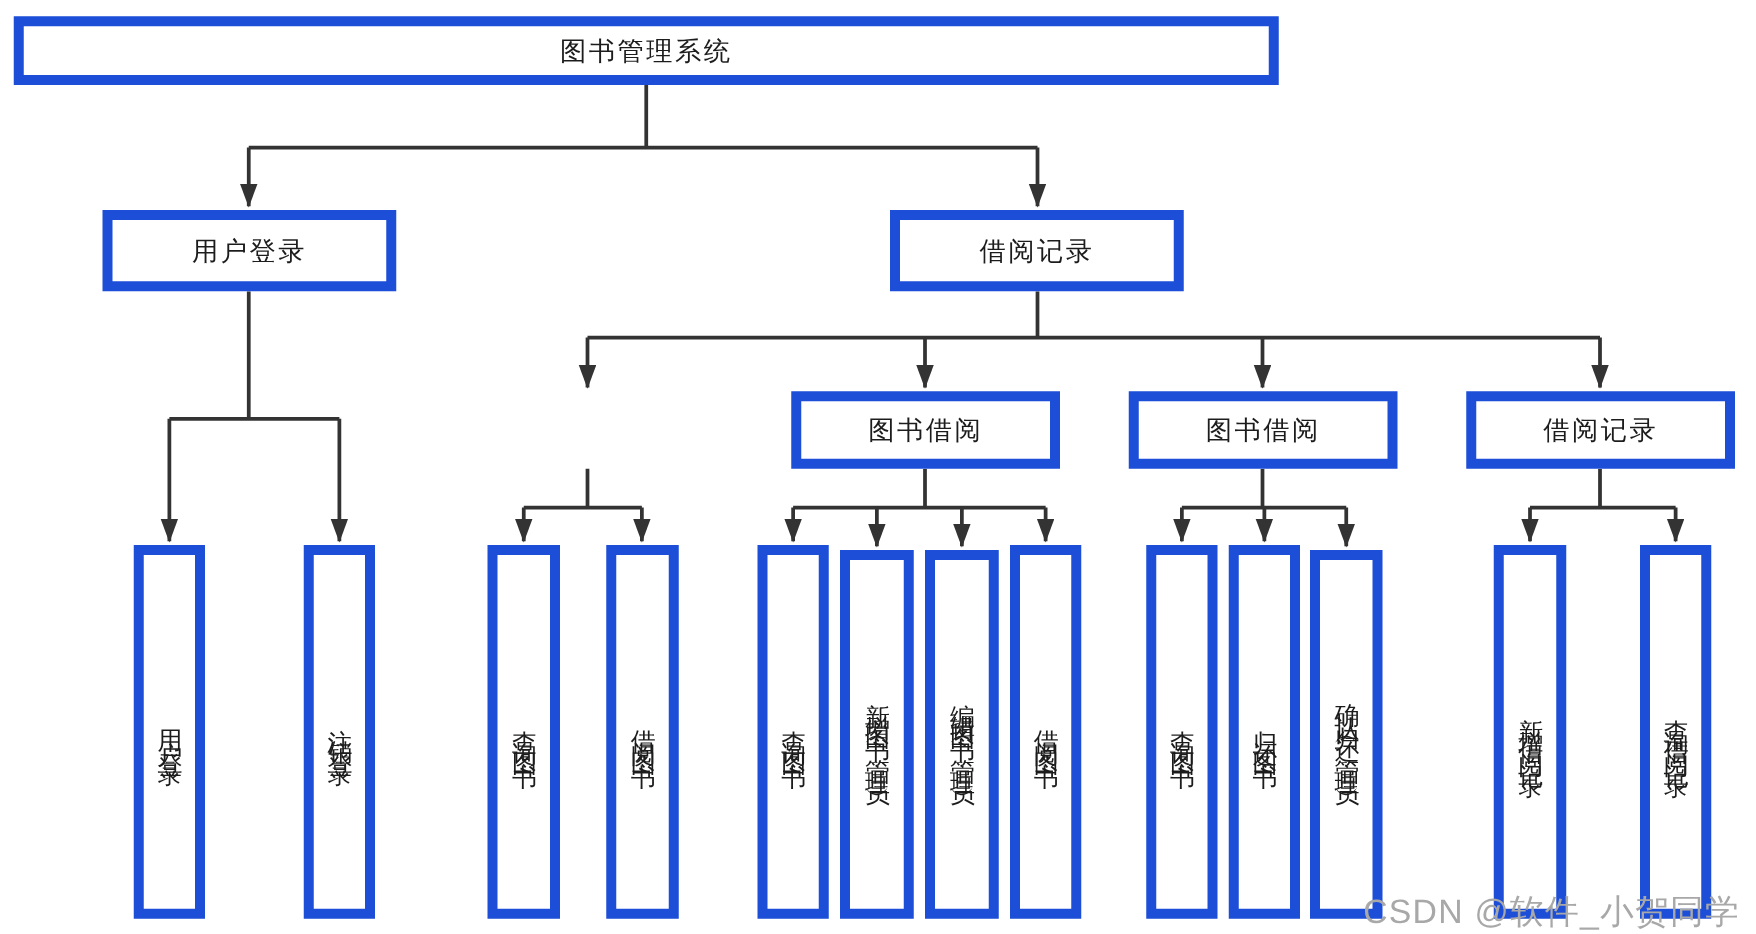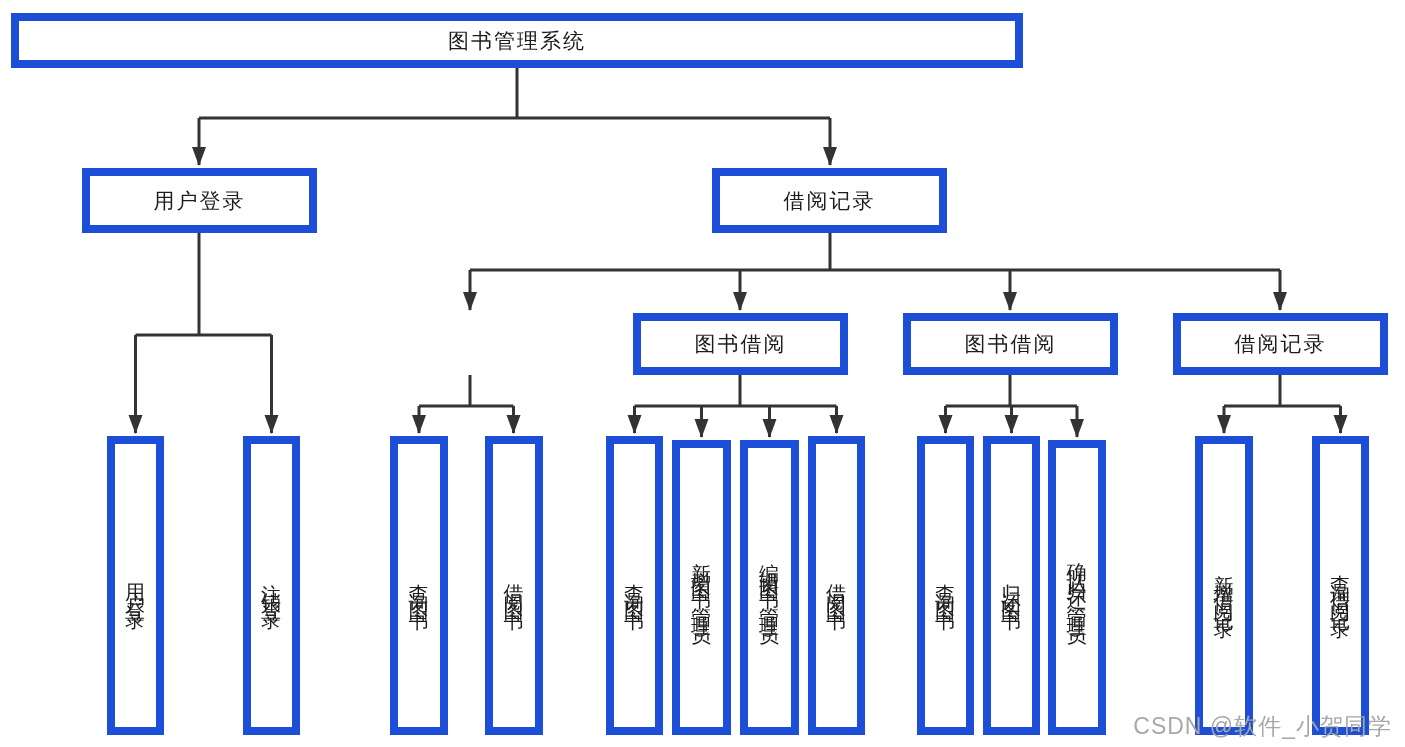--- a/index.html
+++ b/index.html
@@ -38,21 +38,21 @@
     writing-mode: vertical-rl;
     line-height: 1;
     font-size: 20px;
     letter-spacing: 9px;
     white-space: nowrap;
   }
   #watermark {
     position: absolute;
     top: 711px;
     right: 13px;
-    font-size: 23px;
+    font-size: 27px;
     letter-spacing: 1px;
     color: #a8a8a8;
     z-index: 3;
     white-space: nowrap;
   }
 </style>
 </head>
 <body>
 
 <div id="stage">

